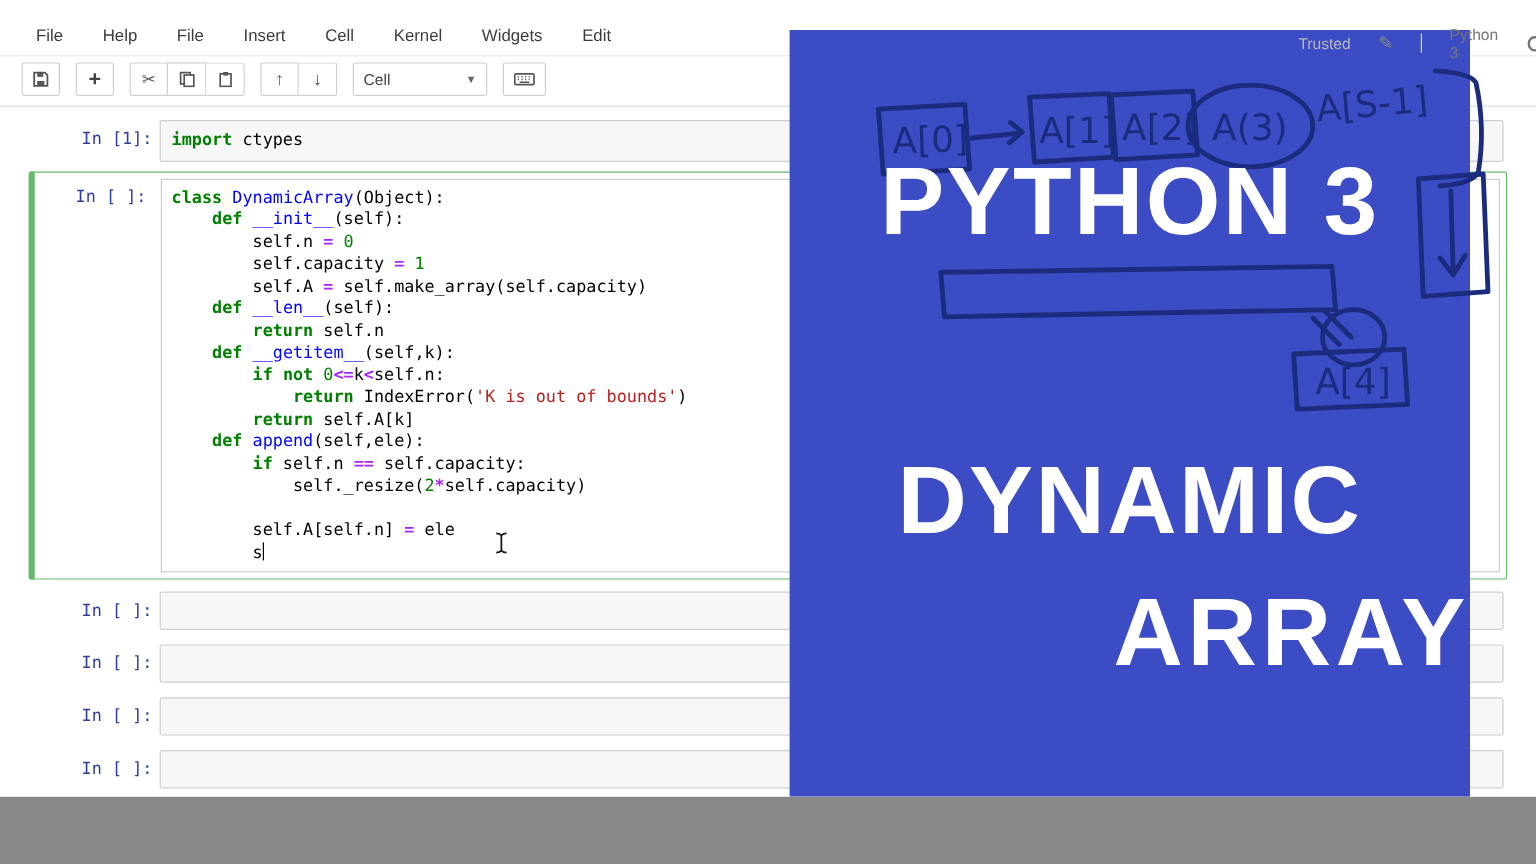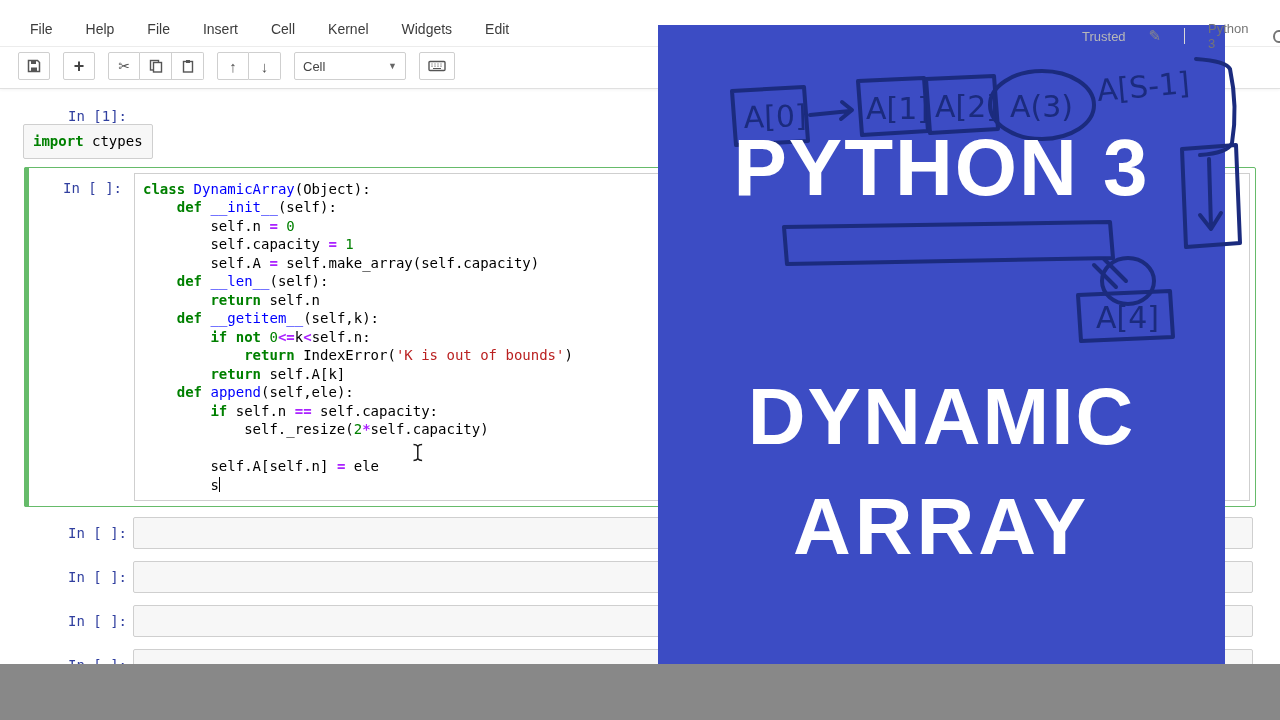--- a/index.html
+++ b/index.html
@@ -38,21 +38,21 @@
   .trusted-label { color:#b8b8b8; }
   .pencil-glyph { font-size:15px; color:#8a8a8a; }
   .ki-divider { width:1px; height:16px; background:#d8d8d8; }
   .kernel-name { color:#757575; }
   .kernel-status { width:13px; height:13px; border:2px solid #757575; border-radius:50%; }
 
   
   .nb-body { position:absolute; top:89px; left:0; right:0; bottom:0; padding-top:11px;
              overflow:hidden; background:#fff; }
   .cell-row { display:flex; align-items:flex-start; margin:0 27px 12px 17px; }
-  .cell-row.import-row { margin-bottom:6px;flex-direction:column; }
+  .cell-row.import-row { margin-bottom:6px; }
   .prompt { width:110px; flex:none; text-align:right;
             font-family:"DejaVu Sans Mono", monospace; font-size:14px;
             color:var(--prompt,#303F9F); padding-top:8px; white-space:pre; }
   .input-box { flex:1; margin-left:6px; min-height:32px; background:#f7f7f7;
                border:1px solid #cfcfcf; border-radius:2px; }
   .cm { font-family:"DejaVu Sans Mono", monospace; font-size:14px; line-height:18.5px;
         color:#000; white-space:pre; }
   .import-code { padding:7px 9px; }
   .cm-line { min-height:18.5px; white-space:pre; }
   .tok-k { color:var(--kw,#008000); font-weight:bold; }
@@ -73,21 +73,21 @@
             padding:6px 8px; min-height:326px; }
 
   
   .overlay-panel { position:absolute; left:658px; top:25px; width:567px; height:655px;
                    background:var(--overlay-bg,#3C4CC4); z-index:20; }
   .overlay-title { position:absolute; left:0; width:100%; text-align:center; color:#ffffff;
                    font-weight:bold; line-height:1; font-size:80px; letter-spacing:2px;
                    font-family:"Liberation Sans", sans-serif; }
   .title-1 { top:103px; }
   .title-2 { top:352px; }
-  .title-3 { top:462px; letter-spacing:4px; }
+  .title-3 { top:462px; letter-spacing:4px;text-align:right; }
   .doodle { position:absolute; left:0; top:0; width:600px; height:340px; overflow:visible; }
   .doodle path, .doodle ellipse { stroke:var(--ink,#1B2B7E); stroke-width:4; fill:none;
                                   stroke-linecap:round; stroke-linejoin:round; }
   .doodle text { fill:var(--ink,#1B2B7E); stroke:none; font-family:"DejaVu Sans", sans-serif;
                  font-size:30px; }
 
   .mouse-cursor { position:absolute; left:412px; top:443px; z-index:40; }
 </style>
 </head>
 <body>

